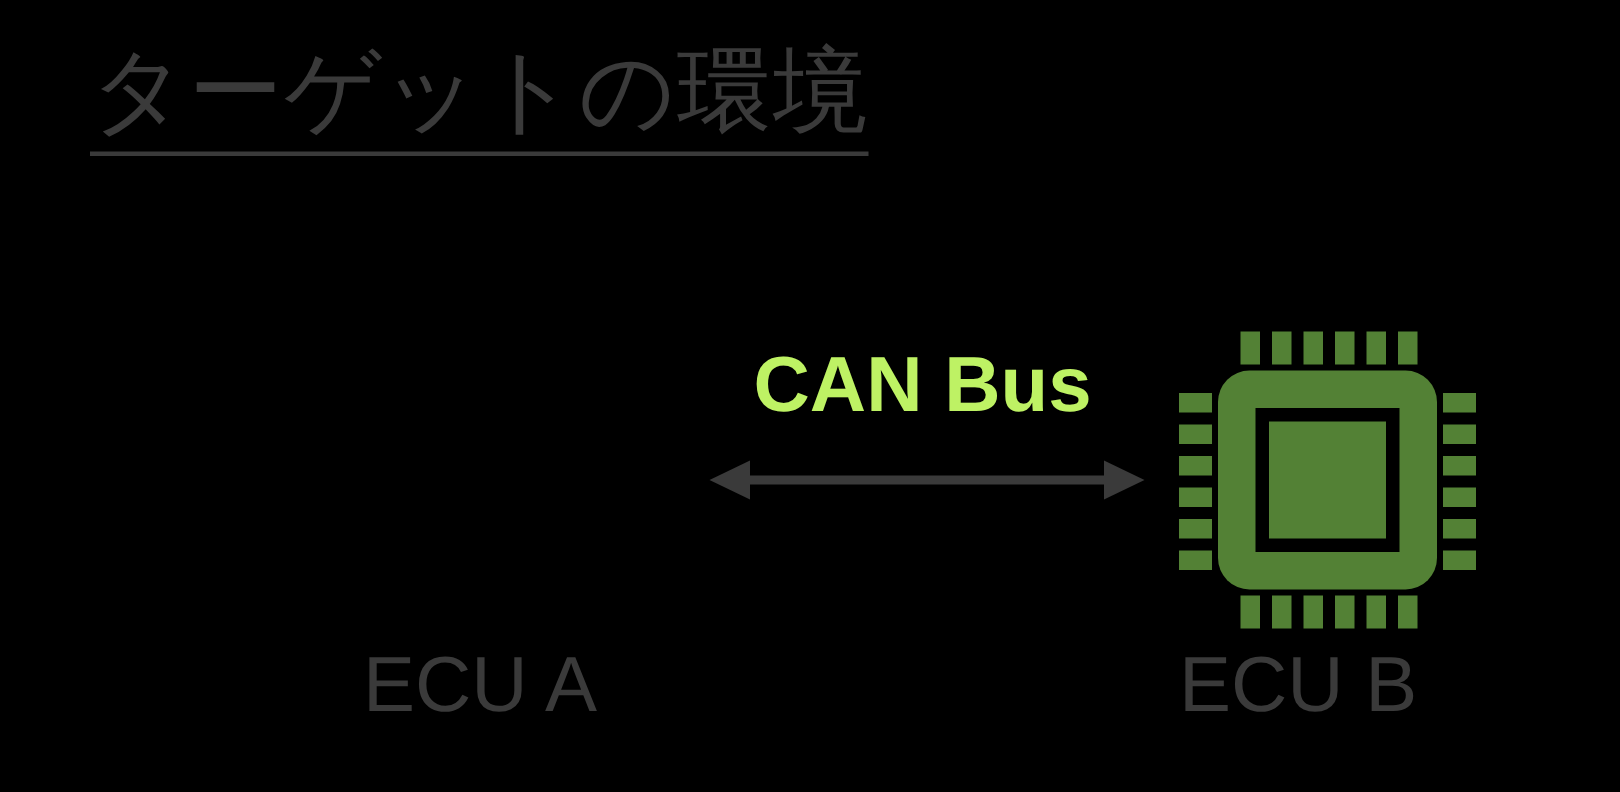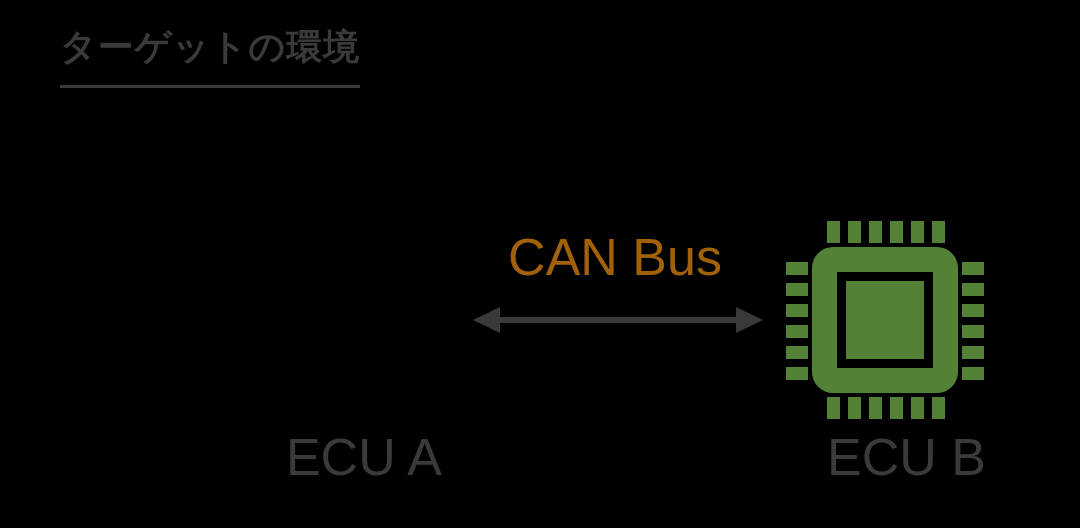--- a/index.html
+++ b/index.html
@@ -13,56 +13,56 @@
     height: 528px;
     background: #000000;
     overflow: hidden;
     font-family: "Liberation Sans", "DejaVu Sans", sans-serif;
   }
   .title {
     position: absolute;
     left: 60px;
     top: 28px;
     display: inline-block;
-    font-size: 36px;
-    font-weight: 700;
+    font-size: 63px;
+    font-weight: 400;
     color: #3a3a3a;
     letter-spacing: 1px;
     border-bottom: 3px solid #3a3a3a;
-    padding-bottom: 19px;
+    padding-bottom: 7px;
     line-height: 1.05;
     white-space: nowrap;
   }
   .bus-label {
     position: absolute;
     left: 450px;
     top: 231px;
     width: 330px;
     text-align: center;
     font-size: 52px;
-    font-weight: 400;
-    color: #a16207;
+    font-weight: 700;
+    color: #bef264;
     line-height: 1.0;
     white-space: nowrap;
   }
   .arrow-svg {
     position: absolute;
     left: 465px;
     top: 300px;
   }
   .chip-svg {
     position: absolute;
     left: 783px;
     top: 218px;
   }
   .node-label {
     position: absolute;
     top: 431px;
     width: 200px;
-    text-align: right;
+    text-align: left;
     font-size: 52px;
     font-weight: 400;
     color: #3a3a3a;
     line-height: 1.0;
     white-space: nowrap;
   }
   .node-label.ecu-a { left: 242px; }
   .node-label.ecu-b { left: 786px; }
   .ecu-a-node-area {
     position: absolute;

